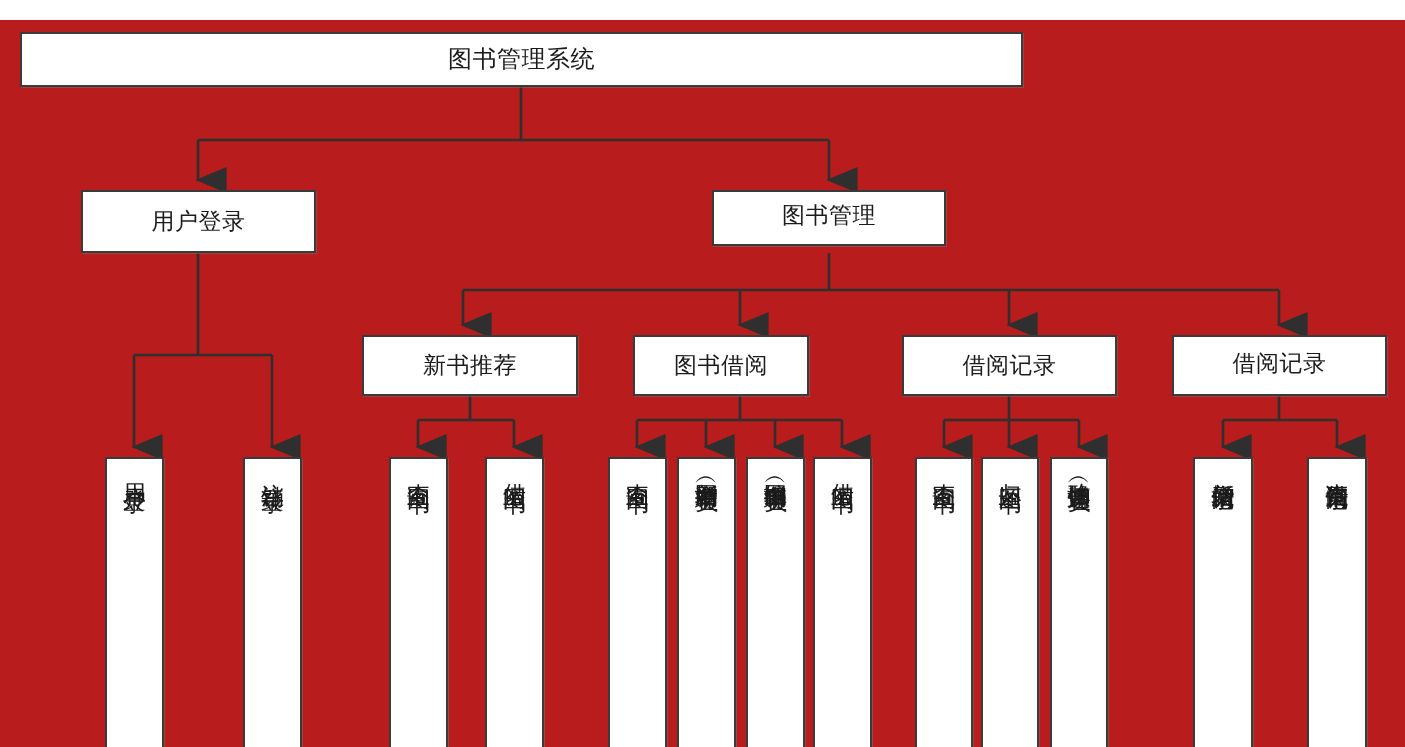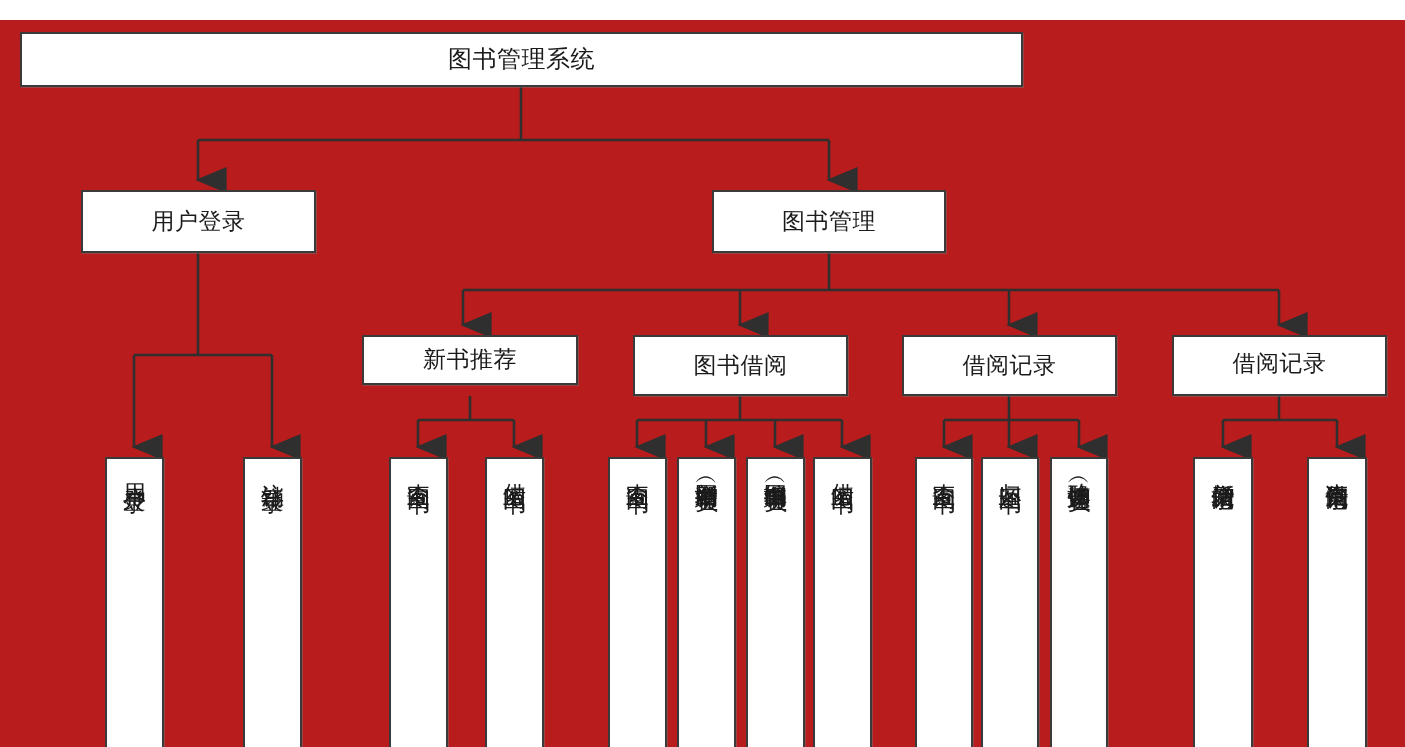--- a/index.html
+++ b/index.html
@@ -131,28 +131,28 @@
     </g>
   </svg>
 
   <div class="node root horiz" style="left:20px;top:12px;width:1003px;height:55px;">
     <span class="label">图书管理系统</span>
   </div>
 
   <div class="node horiz" style="left:81px;top:170px;width:235px;height:63px;">
     <span class="label">用户登录</span>
   </div>
-  <div class="node horiz" style="left:712px;top:170px;width:234px;height:63px;">
+  <div class="node horiz" style="left:712px;top:170px;width:234px;height:56px;font-family:Liberation Mono, monospace;">
     <span class="label">图书管理</span>
   </div>
 
-  <div class="node horiz" style="left:362px;top:315px;width:216px;height:50px;">
+  <div class="node horiz" style="left:362px;top:315px;width:216px;height:61px;">
     <span class="label">新书推荐</span>
   </div>
-  <div class="node horiz" style="left:633px;top:315px;width:215px;height:61px;">
+  <div class="node horiz" style="left:633px;top:315px;width:176px;height:61px;">
     <span class="label">图书借阅</span>
   </div>
   <div class="node horiz" style="left:902px;top:315px;width:215px;height:61px;">
     <span class="label">借阅记录</span>
   </div>
   <div class="node horiz" style="left:1172px;top:315px;width:215px;height:61px;font-family:Liberation Mono, monospace;">
     <span class="label">借阅记录</span>
   </div>
 
   <div class="node leaf" style="left:105px;top:437px;width:59px;height:297px;">

